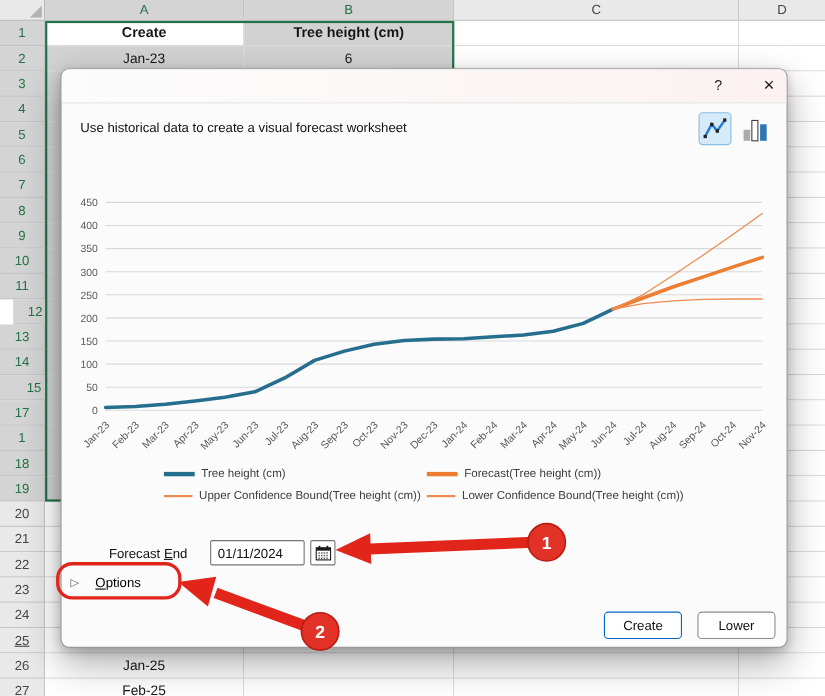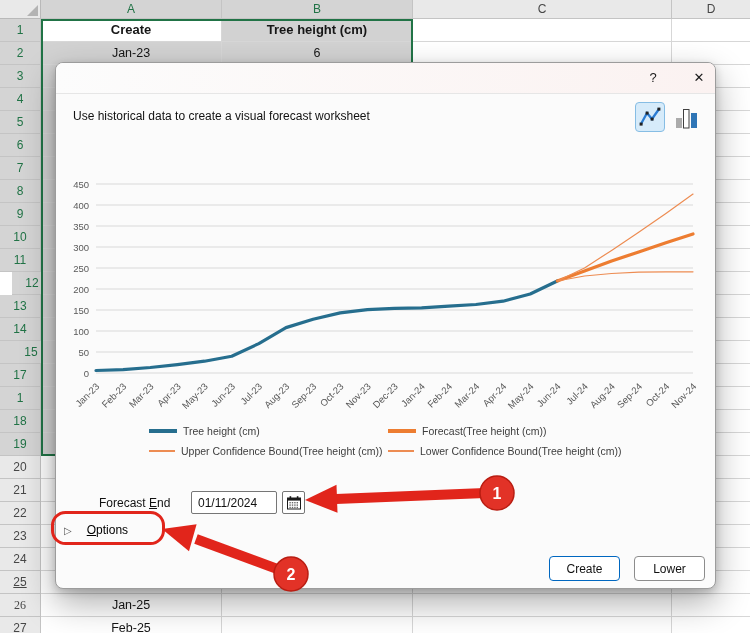--- a/index.html
+++ b/index.html
@@ -195,21 +195,21 @@
       <div class="rowhead" style="left: 0px; top: 548px; width: 41px; height: 23px; line-height: 22px;">24</div>
       <div class="cell" style="left: 41px; top: 548px; width: 181px; height: 23px; line-height: 22px;"></div>
       <div class="cell" style="left: 222px; top: 548px; width: 191px; height: 23px; line-height: 22px;"></div>
       <div class="cell" style="left: 413px; top: 548px; width: 259px; height: 23px; line-height: 22px;"></div>
       <div class="cell" style="left: 672px; top: 548px; width: 79px; height: 23px; line-height: 22px;"></div>
       <div class="rowhead" style="left: 0px; top: 571px; width: 41px; height: 23px; line-height: 22px; text-decoration: underline;">25</div>
       <div class="cell" style="left: 41px; top: 571px; width: 181px; height: 23px; line-height: 22px;">Dec-24</div>
       <div class="cell" style="left: 222px; top: 571px; width: 191px; height: 23px; line-height: 22px;"></div>
       <div class="cell" style="left: 413px; top: 571px; width: 259px; height: 23px; line-height: 22px;"></div>
       <div class="cell" style="left: 672px; top: 571px; width: 79px; height: 23px; line-height: 22px;"></div>
-      <div class="rowhead" style="left: 0px; top: 594px; width: 41px; height: 23px; line-height: 22px; font-family: Liberation Serif, serif;">26</div>
+      <div class="rowhead" style="left: 0px; top: 594px; width: 41px; height: 23px; line-height: 22px;">26</div>
       <div class="cell" style="left: 41px; top: 594px; width: 181px; height: 23px; line-height: 22px;">Jan-25</div>
       <div class="cell" style="left: 222px; top: 594px; width: 191px; height: 23px; line-height: 22px;"></div>
       <div class="cell" style="left: 413px; top: 594px; width: 259px; height: 23px; line-height: 22px;"></div>
       <div class="cell" style="left: 672px; top: 594px; width: 79px; height: 23px; line-height: 22px;"></div>
       <div class="rowhead" style="left: 0px; top: 617px; width: 41px; height: 23px; line-height: 22px;">27</div>
       <div class="cell" style="left: 41px; top: 617px; width: 181px; height: 23px; line-height: 22px;">Feb-25</div>
       <div class="cell" style="left: 222px; top: 617px; width: 191px; height: 23px; line-height: 22px;"></div>
       <div class="cell" style="left: 413px; top: 617px; width: 259px; height: 23px; line-height: 22px;"></div>
       <div class="cell" style="left: 672px; top: 617px; width: 79px; height: 23px; line-height: 22px;"></div>
     </div>

